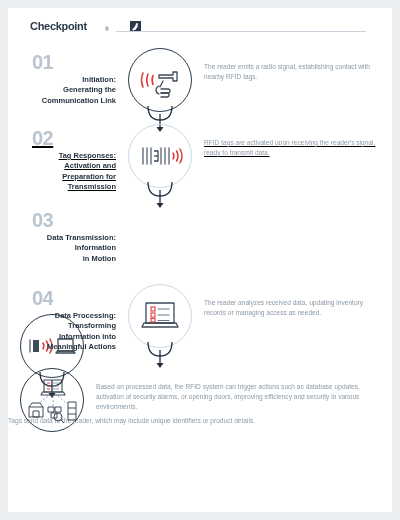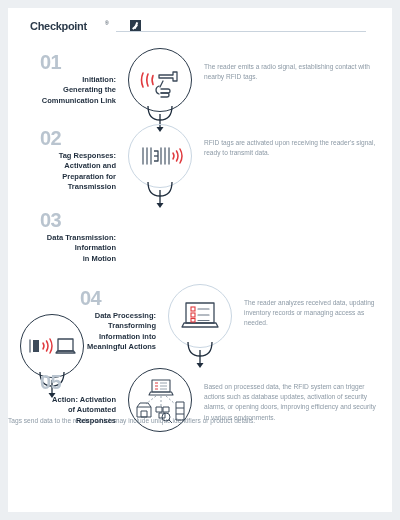--- a/index.html
+++ b/index.html
@@ -14,21 +14,21 @@
     width:384px;height:504px;
     background:#ffffff;
   }
 
   
   .header{
     position:absolute;left:0;top:0;width:384px;height:40px;
   }
   .logo{
     position:absolute;left:22px;top:12px;
-    display:flex;align-items:flex-start;gap:20px;
+    display:flex;align-items:flex-end;gap:20px;
   }
   .logo-text{
     font-size:11px;font-weight:bold;color:#2b3a4a;
     letter-spacing:-0.3px;
   }
   .logo-tm{
     font-size:5px;color:#2b3a4a;vertical-align:super;
     margin-left:-2px;margin-right:1px;
   }
   .logo-mark{
@@ -51,21 +51,21 @@
   }
 
   
   .steps{position:absolute;left:0;top:40px;width:384px;}
   .step{
     position:relative;
     display:flex;align-items:flex-start;
   }
   .col-left{
     width:108px;flex:0 0 108px;
-    padding-left:32px;box-sizing:border-box;
+    padding-left:24px;box-sizing:border-box;
     padding-top:4px;
   }
   .num{
     font-size:20px;font-weight:bold;color:#b9c4cf;
     line-height:1;letter-spacing:-0.5px;margin-bottom:3px;
   }
   .title{
     font-size:7.5px;font-weight:bold;color:#1f2d3d;
     line-height:1.38;white-space:pre-line;text-align:right;
   }
@@ -99,23 +99,23 @@
     display:flex;align-items:center;justify-content:center;
   }
   .connector{
     position:absolute;left:50%;transform:translateX(-50%);
     top:58px;width:40px;height:30px;
     pointer-events:none;
   }
 
   
   .s1{height:76px;}
-  .s2{height:82px;}
+  .s2{height:82px;text-decoration:underline;}
   .s3{height:78px;flex-direction:column;}
-  .s4{height:84px;margin-left:40px;}
+  .s4{height:84px;}
   .s5{height:90px;}
 </style>
 </head>
 <body>
 
 <div class="page">
 
   <div class="header">
     <div class="logo">
       <span class="logo-text">Checkpoint</span>
@@ -285,26 +285,20 @@
           <path d="M20 8 v16" fill="none" stroke="#1f2d3d" stroke-width="1.3"></path>
           <path d="M16.5 21 L20 26 L23.5 21 Z" fill="#1f2d3d"></path>
         </svg>
       </div>
       <div class="col-right">
         <div class="desc">The reader analyzes received data, updating inventory records or managing access as needed.</div>
       </div>
     </div>
 
     <div class="step s5">
-      <div class="col-left">
-        <div class="num">05</div>
-        <div class="title">Action: Activation
-of Automated
-Responses</div>
-      </div>
       <div class="col-mid">
         <div class="bubble">
           <div class="ring dark"></div>
           <div class="icon-wrap">
             <svg width="52" height="48" viewBox="0 0 52 48">
 
               <g fill="none" stroke="#3c4a5a" stroke-width="1.1" stroke-linejoin="round">
                 <path d="M18 4 h18 v12 h-18 z"></path>
                 <path d="M15 19 h24 l-1.5 -3 h-21 z"></path>
               </g>

